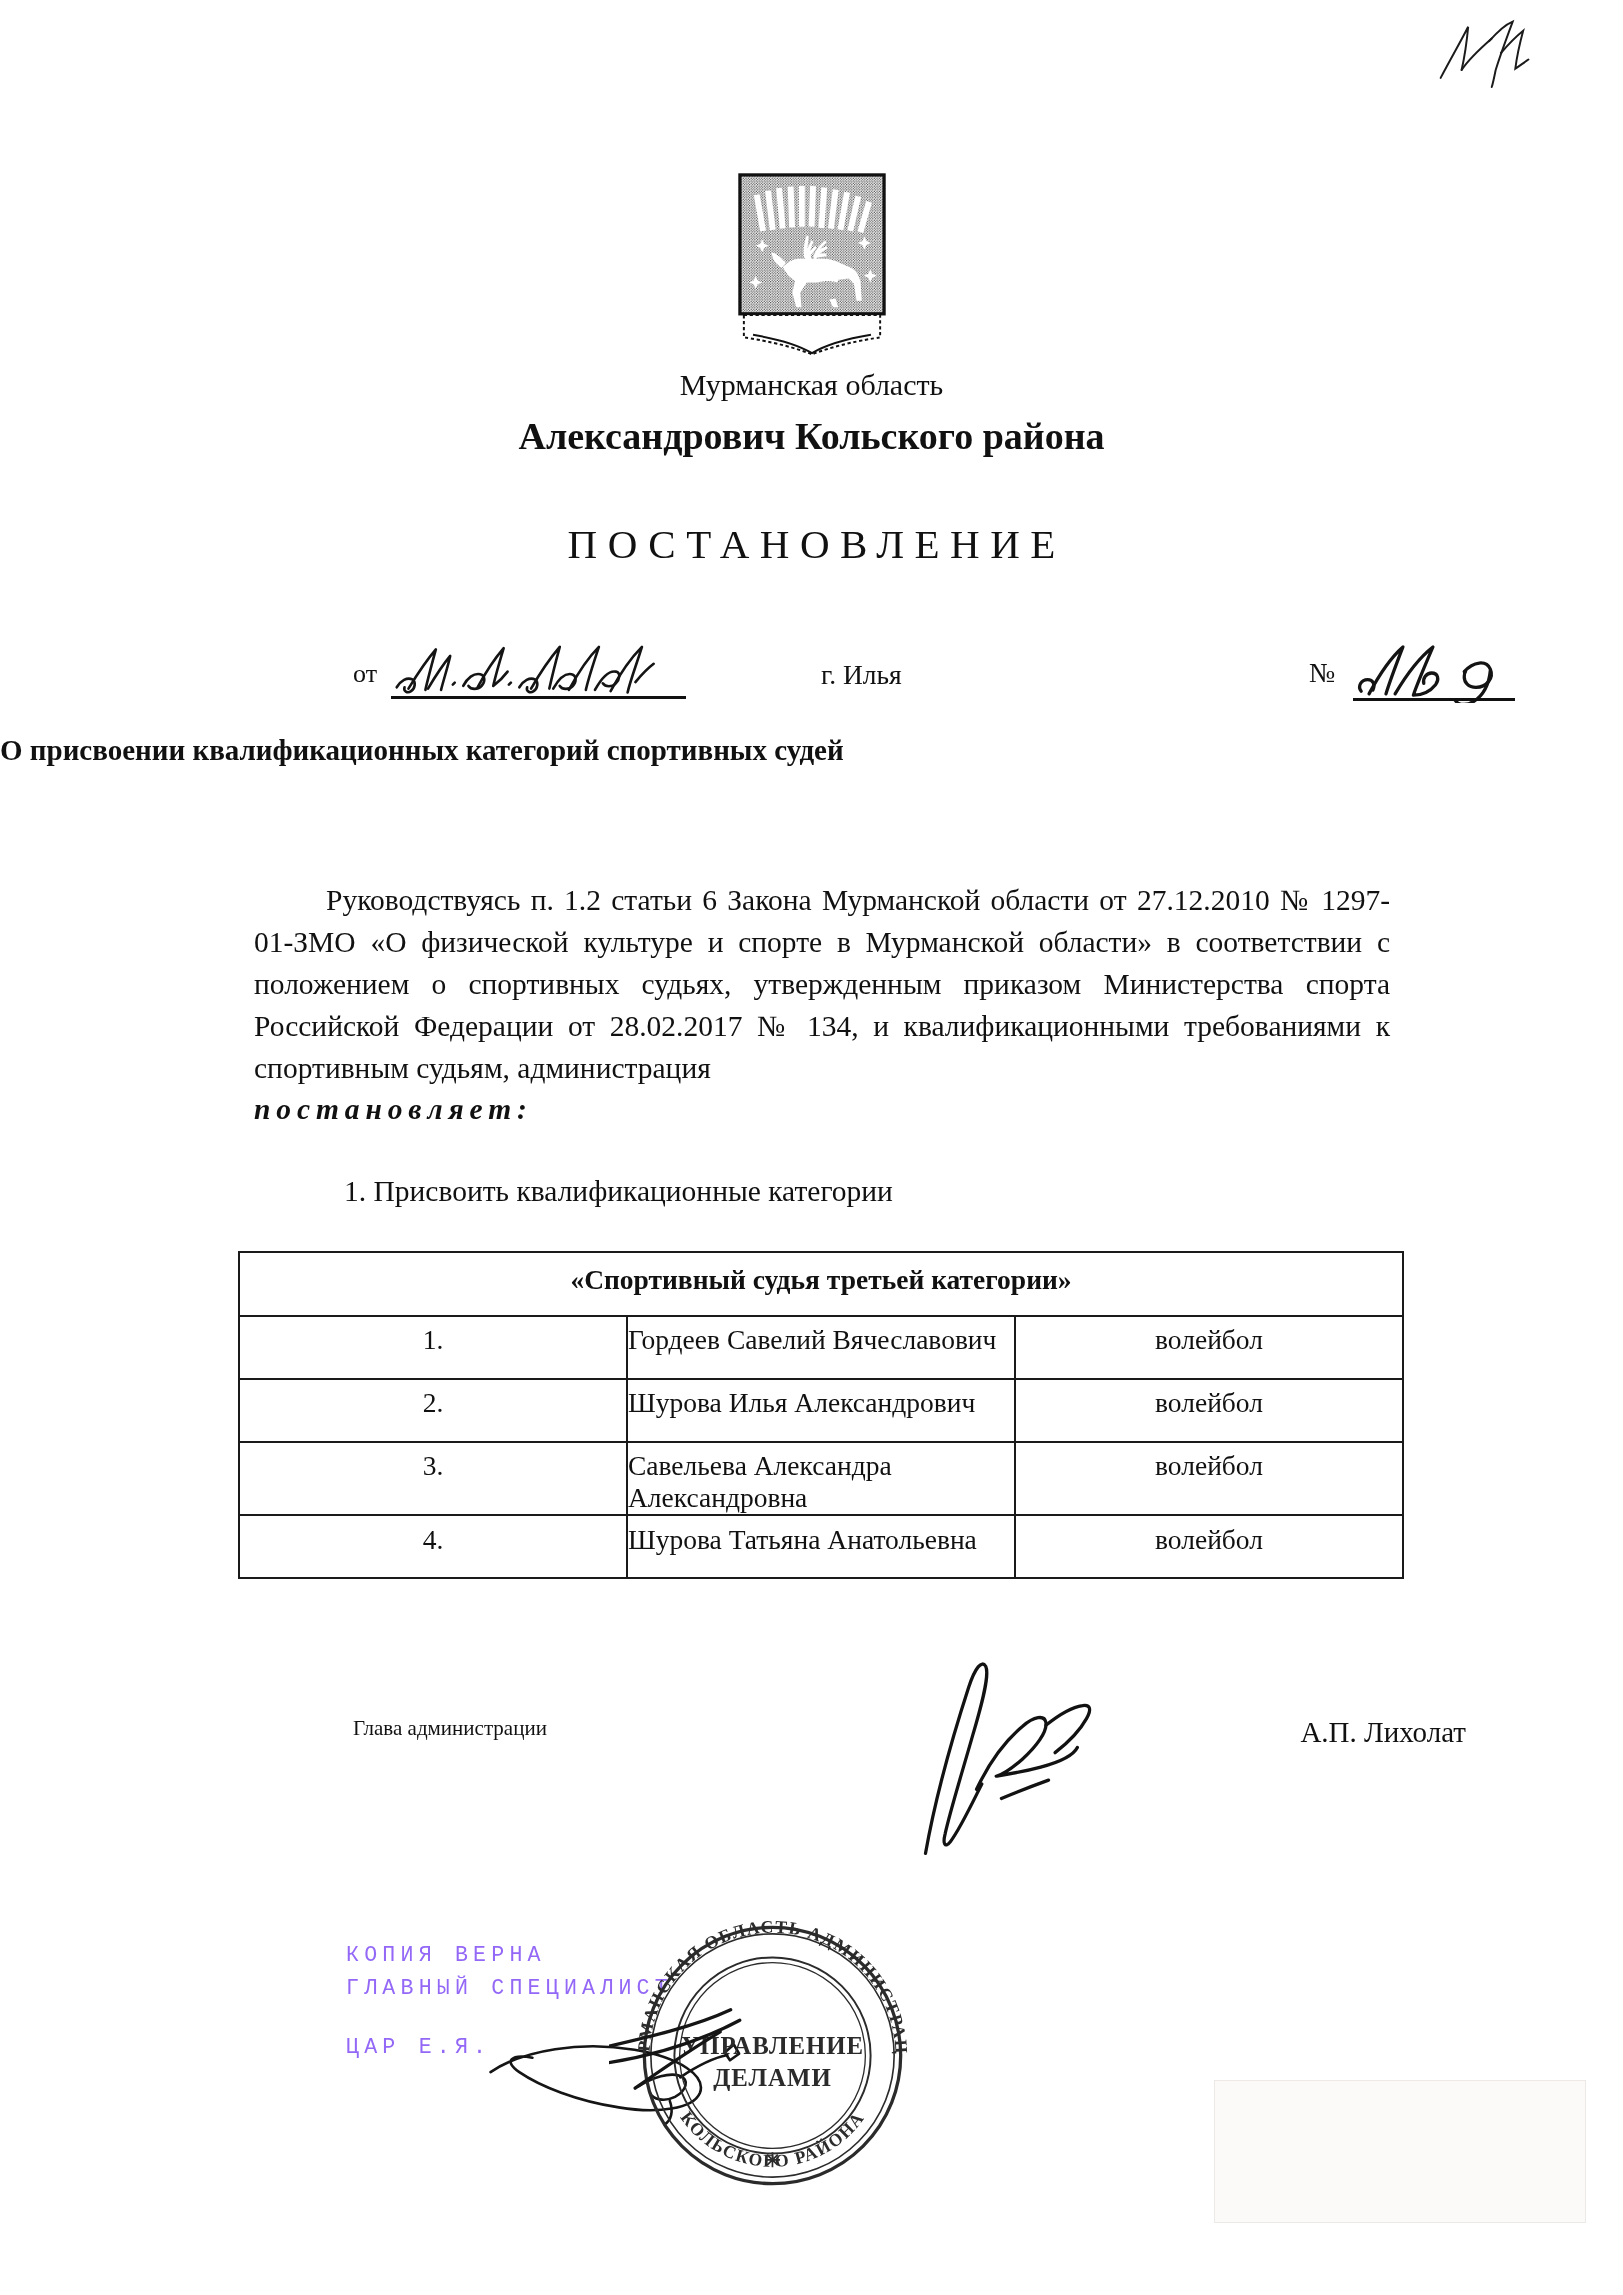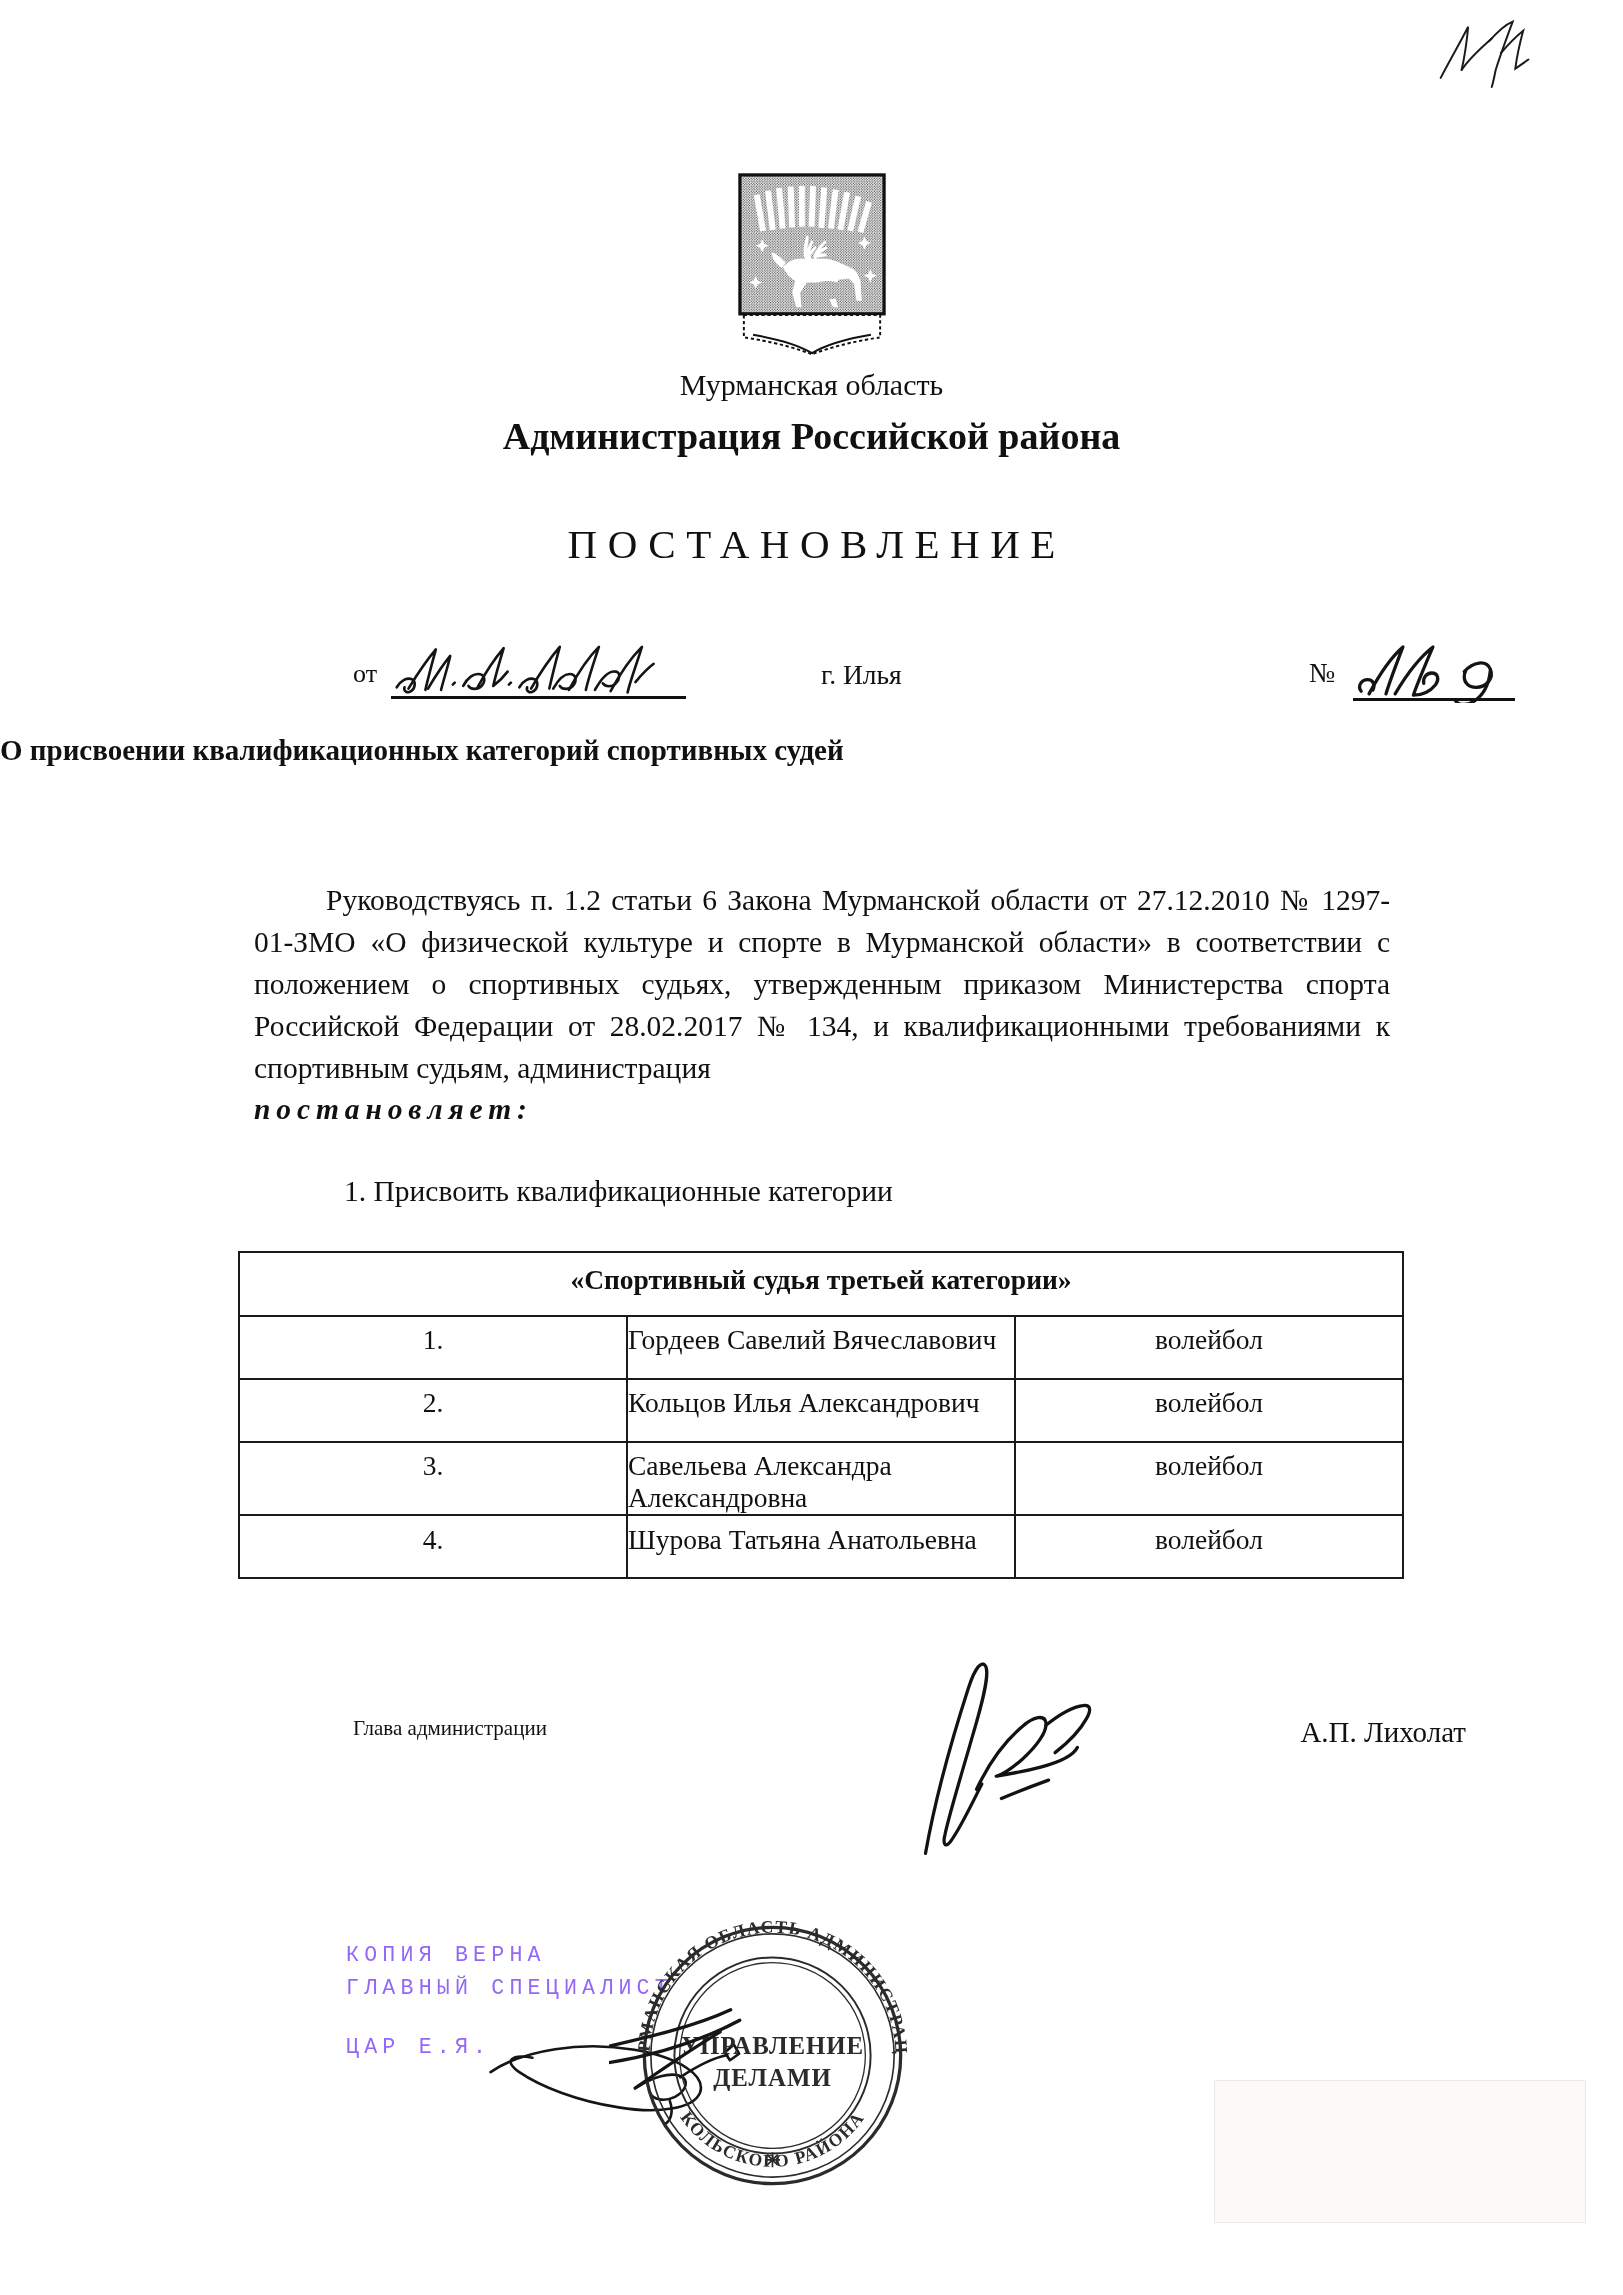--- a/index.html
+++ b/index.html
@@ -327,21 +327,21 @@
       </g>
 
       <ellipse cx="140" cy="182" rx="28" ry="14" fill="url(#stipple)"></ellipse>
 
       <path d="M12 220 l0 34 c0 0 60 8 104 26 44 -18 104 -26 104 -26 l0 -34z" fill="#ffffff" stroke="#111" stroke-width="3" stroke-dasharray="5 4"></path>
       <path d="M26 250 c36 6 70 16 90 28 20 -12 54 -22 90 -28" fill="none" stroke="#111" stroke-width="3"></path>
     </svg>
   </div>
 
   <div class="hdr hdr-region">Мурманская область</div>
-  <div class="hdr hdr-admin">Администрация Российской района</div>
+  <div class="hdr hdr-admin">Александрович Кольского района</div>
   <div class="hdr doc-title">ПОСТАНОВЛЕНИЕ</div>
 
   <div class="meta-row">
     <span class="meta-from">от</span>
     <svg class="meta-date-hw" viewBox="0 0 460 92">
       <g fill="none" stroke="#141414" stroke-width="4" stroke-linecap="round" stroke-linejoin="round">
         <path d="M8 74 c6 -10 16 -16 24 -12 6 4 4 14 -2 18 -6 4 -12 0 -10 -6"></path>
         <path d="M26 76 c16 -26 30 -46 42 -60 -6 22 -12 44 -16 62"></path>
         <path d="M56 76 c12 -20 24 -38 34 -50 -4 18 -10 36 -14 52"></path>
         <path d="M94 70 l3 -3"></path>
@@ -390,21 +390,21 @@
       </tr>
     </thead>
     <tbody>
       <tr>
         <td class="col-num">1.</td>
         <td class="col-name">Гордеев Савелий Вячеславович</td>
         <td class="col-sport">волейбол</td>
       </tr>
       <tr>
         <td class="col-num">2.</td>
-        <td class="col-name">Кольцов Илья Александрович</td>
+        <td class="col-name">Шурова Илья Александрович</td>
         <td class="col-sport">волейбол</td>
       </tr>
       <tr>
         <td class="col-num">3.</td>
         <td class="col-name">Савельева Александра Александровна</td>
         <td class="col-sport">волейбол</td>
       </tr>
       <tr>
         <td class="col-num">4.</td>
         <td class="col-name">Шурова Татьяна Анатольевна</td>

